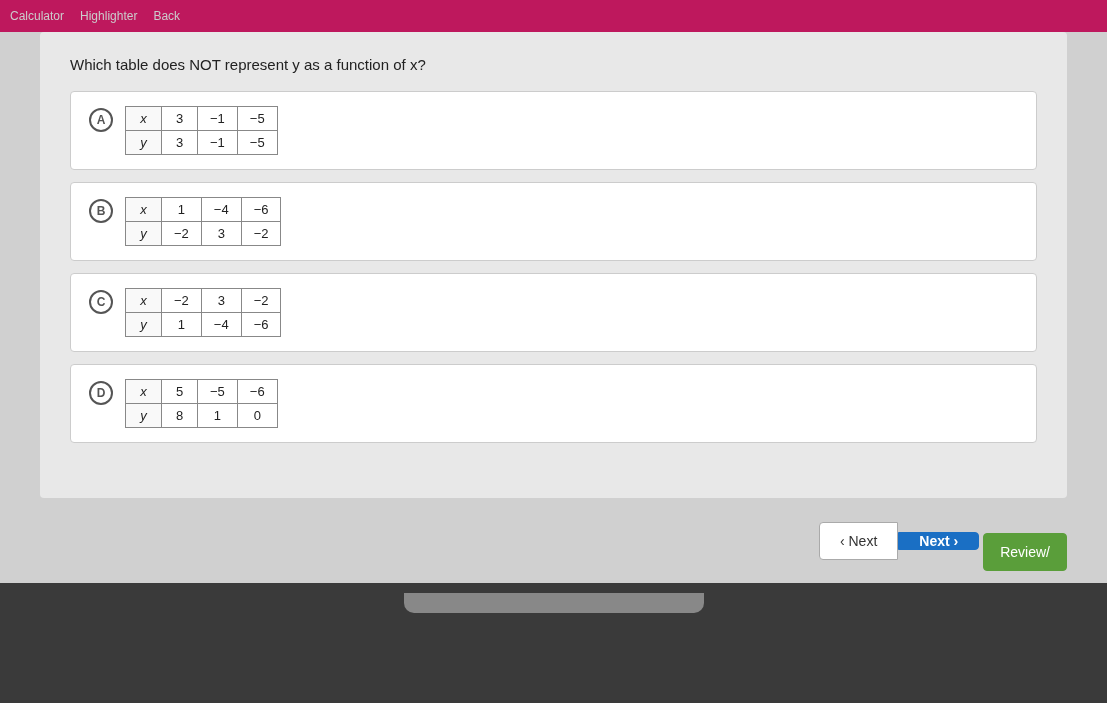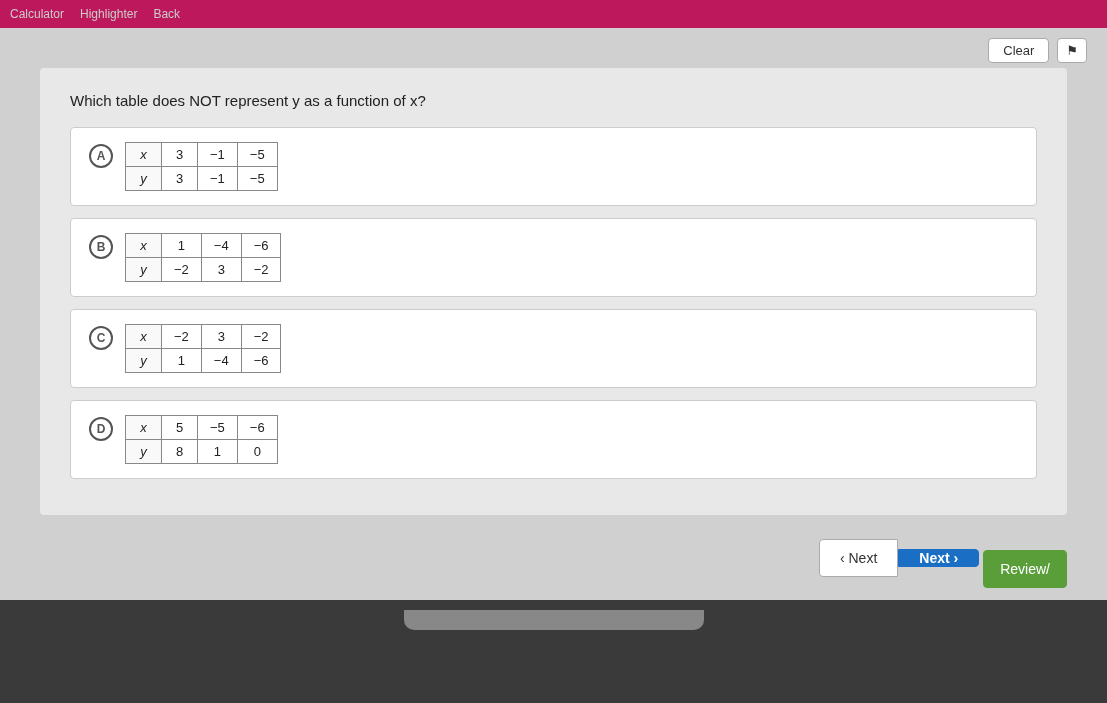--- a/index.html
+++ b/index.html
@@ -209,24 +209,20 @@
 <body>
 
 <div class="toolbar">
   <span>Calculator</span>
   <span>Highlighter</span>
   <span>Back</span>
 </div>
 
 <div class="main-area">
 
-  <div class="top-bar">
-    <button class="clear-btn">Clear</button>
-    <button class="flag-btn">⚑</button>
-  </div>
 
   <div class="content-area">
     <div class="question-text">Which table does NOT represent y as a function of x?</div>
 
     <div class="answer-option">
       <div class="option-label">A</div>
       <div class="option-table-wrapper">
         <table class="data-table">
           <tbody>
               <tr>

